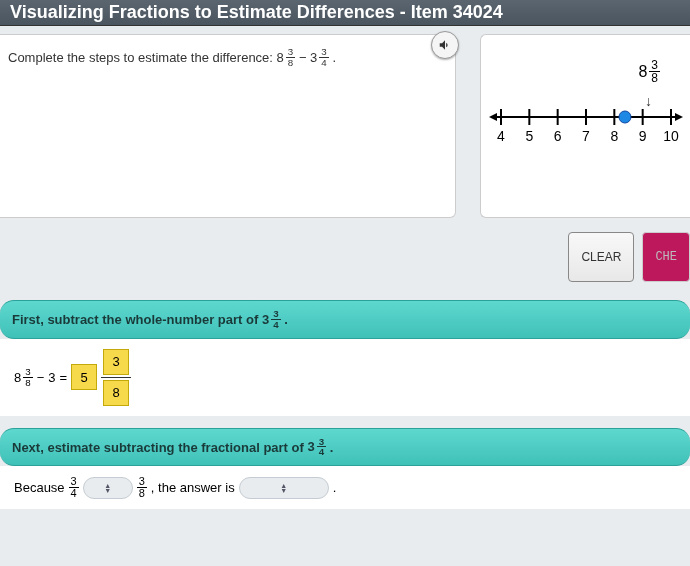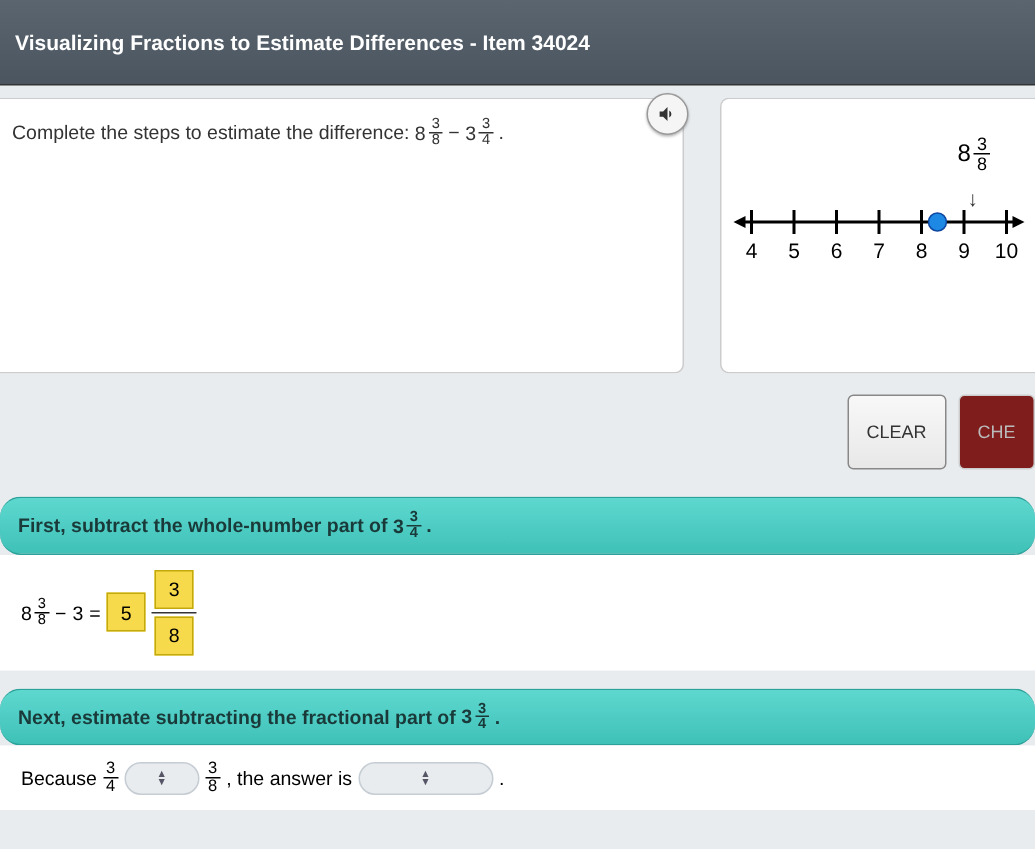--- a/index.html
+++ b/index.html
@@ -7,23 +7,23 @@
     font-family: Arial, sans-serif;
     background: #e8ecef;
     width: 690px;
     height: 566px;
     overflow: hidden;
     position: relative;
   }
   .title-bar {
     background: linear-gradient(to bottom, #5a6570, #4a5560);
     color: #fff;
-    padding: 20px 10px;
+    padding: 2px 10px;
     font-weight: bold;
-    font-size: 14px;
+    font-size: 18px;
     border-bottom: 1px solid #333;
   }
   .top-region {
     display: flex;
     gap: 24px;
     padding: 8px 0 8px 0;
     height: 200px;
   }
   .prompt-panel {
     flex: 1;
@@ -101,21 +101,22 @@
     border: 1px solid #888;
     border-radius: 4px;
     background: linear-gradient(#f8f8f8,#e8e8e8);
     font-size: 12px;
     cursor: pointer;
     color: #333;
   }
   .btn.disabled {
     color: #bbb;
     border-color: #ccc;
-    background: #7f1d1d;
+    background: #be185d;
+    font-family: Liberation Mono, monospace;
   }
   .step-block { margin-top: 12px; }
   .step-header {
     background: #4ecdc4;
     background: linear-gradient(to bottom,#5ed8cf,#3fc1b8);
     color: #1a3a3a;
     font-weight: bold;
     font-size: 13px;
     padding: 8px 12px;
     border-top: 1px solid #2aa199;

